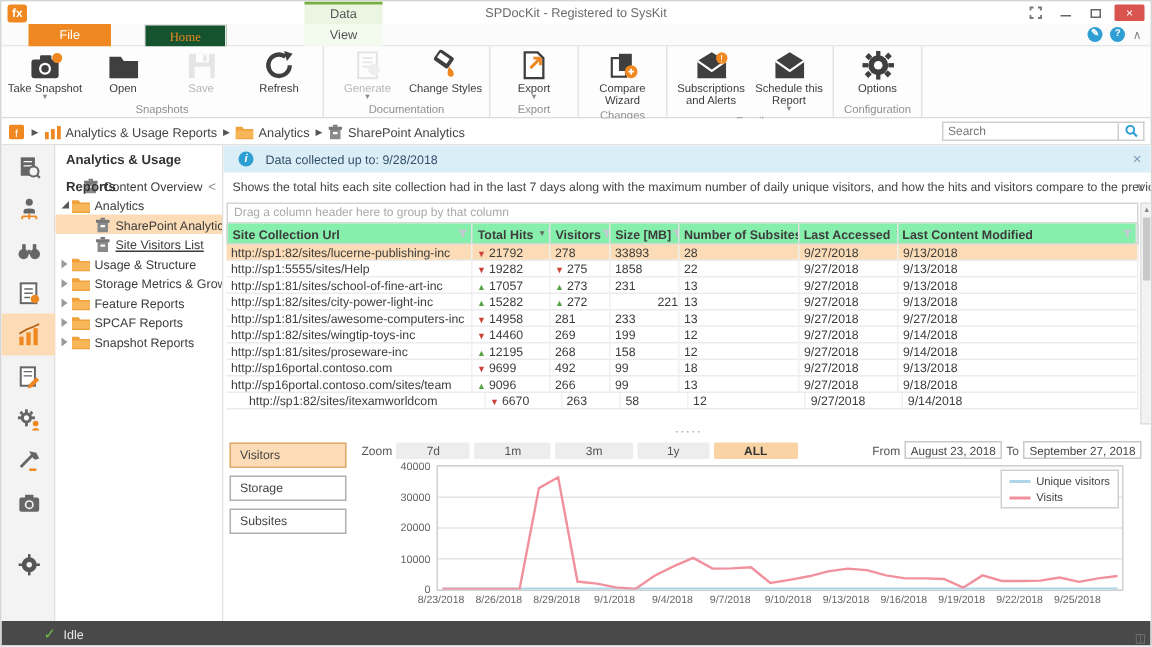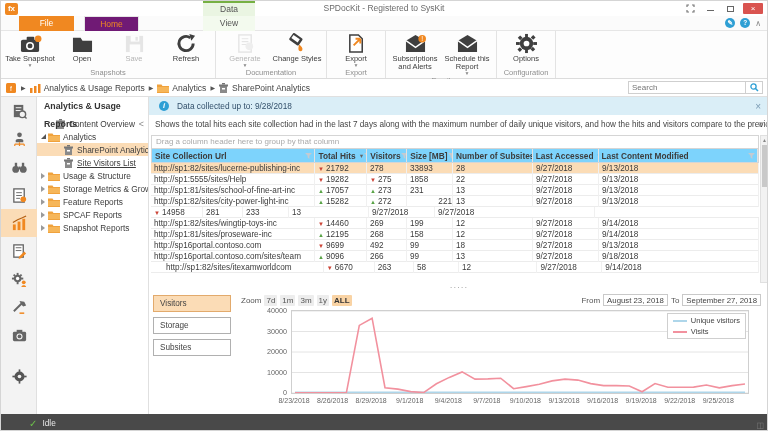--- a/index.html
+++ b/index.html
@@ -14,21 +14,21 @@
   .win-controls { position:absolute; right:4px; top:2px; display:flex; gap:5px; align-items:center; }
   .wc { width:15px; height:11px; display:flex; align-items:center; justify-content:center; color:#666; font-size:8px; }
   .wc.close { background:#d9534f; color:#fff; border-radius:1px; width:20px; }
   .wc .minus { width:7px; height:1.5px; background:#666; margin-top:4px; }
   .wc .maxbox { width:7px; height:6px; border:1.5px solid #666; }
 
   
   .tabrow { position:absolute; left:0; top:15px; width:100%; height:15px; background:#fbfbfb; border-bottom:1px solid #e6e6e6; }
   .tab { position:absolute; top:0; height:15px; line-height:15px; text-align:center; font-size:8.5px; }
   .tab-file { left:18px; width:55px; background:#f08821; color:#fff; }
-  .tab-home { left:83px; width:55px; color:#f08821; background:#701a75; border:1px solid #e6e6e6; border-bottom:none; }
+  .tab-home { left:95px; width:55px; color:#f08821; background:#14532d; border:1px solid #e6e6e6; border-bottom:none;font-family:Liberation Serif, serif; }
   .tab-view { left:202px; width:52px; color:#555; background:#f3faee; }
   .tabrow-right { position:absolute; right:6px; top:2px; display:flex; gap:5px; align-items:center; }
   .blue-circ { width:10px; height:10px; border-radius:50%; background:#2e9fd4; color:#fff; font-size:6.5px; font-weight:bold; text-align:center; line-height:10px; }
   .ribbon-collapse { color:#888; font-size:8px; }
 
   
   .ribbon { position:absolute; left:0; top:30px; width:100%; height:48px; background:#fdfdfd; border-bottom:1px solid #dcdcdc; display:flex; }
   .rgroup { display:flex; flex-direction:column; border-right:1px solid #e3e3e3; padding:1px 3px 0 3px; }
   .rgroup-buttons { display:flex; flex:1; align-items:flex-start; }
   .rbtn { width:52px; display:flex; flex-direction:column; align-items:center; padding-top:1px; cursor:default; }
@@ -67,41 +67,41 @@
   .content { position:absolute; left:148px; top:0; width:620px; height:100%; background:#fff; }
   .infobar { position:absolute; left:0; top:0; width:100%; height:18px; background:#daeef7; display:flex; align-items:center; padding-left:10px; }
   .info-i { width:10px; height:10px; border-radius:50%; background:#2e9fd4; color:#fff; font-size:7.5px; font-style:italic; font-weight:bold; text-align:center; line-height:10px; margin-right:8px; }
   .infobar .txt { font-size:8.3px; color:#33506b; }
   .infobar .close { position:absolute; right:8px; color:#7b9cb5; font-size:10px; cursor:default; }
   .desc { position:absolute; left:0; top:18px; width:100%; height:18px; display:flex; align-items:center; padding:0 18px 0 6px; font-size:8.2px; color:#444; white-space:nowrap; overflow:hidden; }
   .desc .chev { position:absolute; right:6px; color:#888; font-size:8px; }
 
   .grid { position:absolute; left:2px; top:38px; width:608px; }
   .grouphint { height:14px; border:1px solid #d5d5d5; line-height:12px; padding-left:4px; color:#a9a9a9; font-size:8px; background:#fff; }
-  .ghead { display:flex; height:14px; border:1px solid #d5d5d5; border-top:none; background:#7dd3fc; font-weight:bold; font-size:8.3px; }
+  .ghead { display:flex; height:14px; border:1px solid #d5d5d5; border-top:none; background:#86efac; font-weight:bold; font-size:8.3px; }
   .gh { display:flex; align-items:center; padding-left:3px; border-right:1px solid #e2e2e2; overflow:hidden; white-space:nowrap; }
   .gh .sort { color:#666; font-size:5.5px; margin-left:3px; }
   .gh .funnel { margin-left:auto; margin-right:2px; flex:none; display:flex; }
   .grow { display:flex; height:11px; border-bottom:1px solid #ececec; font-size:8.2px; align-items:center; }
   .grow.sel { background:#fbdcb6; }
   .gc { padding-left:3px; height:11px; line-height:11px; border-right:1px solid #f0f0f0; overflow:hidden; white-space:nowrap; }
   .trend-down { color:#cc4437; font-size:6px; margin-right:2px; }
   .trend-up { color:#58a345; font-size:6px; margin-right:2px; }
   .vscroll { position:absolute; right:0; top:38px; width:9px; height:148px; background:#f2f2f2; border:1px solid #e0e0e0; }
   .vscroll .up { text-align:center; color:#888; font-size:5px; line-height:8px; }
   .vscroll .thumb { margin:1px auto; width:5px; height:42px; background:#c9c9c9; }
 
   .splitter { position:absolute; left:0; top:188px; width:100%; height:8px; text-align:center; color:#999; font-size:8px; line-height:6px; letter-spacing:1px; }
 
   
   .chartpanel { position:absolute; left:0; top:196px; width:620px; height:121px; }
   .series-btn { position:absolute; left:4px; width:78px; height:17px; border:1px solid #b0b0b0; background:#fff; font-size:8.2px; line-height:15px; padding-left:6px; color:#444; }
   .series-btn.sel { background:#fbdcb6; border-color:#e2aa6c; }
   .zoomrow { position:absolute; left:92px; top:1px; height:12px; display:flex; align-items:center; gap:3px; font-size:8px; color:#555; }
-  .zbtn { padding:0 2px; height:11px; line-height:11px; background:#ededed; color:#555; border-radius:1px; }
+  .zbtn { padding:0 20px; height:11px; line-height:11px; background:#ededed; color:#555; border-radius:1px; }
   .zbtn.sel { background:#f9d3a4; font-weight:bold; color:#333; }
   .rangerow { position:absolute; right:8px; top:1px; height:12px; display:flex; align-items:center; gap:3px; font-size:8px; color:#555; }
   .dateinput { border:1px solid #c9c9c9; height:12px; line-height:11px; padding:0 3px; font-size:7.8px; color:#444; background:#fff; }
   .plotwrap { position:absolute; left:142px; top:17px; width:458px; height:84px; border:1px solid #cfcfcf; }
   .ylab { position:absolute; width:32px; text-align:right; font-size:7.2px; color:#666; left:106px; }
   .xlab { position:absolute; width:50px; text-align:center; font-size:7px; color:#666; top:104px; }
   .legend { position:absolute; right:2px; top:2px; border:1px solid #cfcfcf; background:#fff; padding:2px 5px; display:flex; flex-direction:column; gap:2px; }
   .litem { display:flex; align-items:center; gap:4px; font-size:7.5px; color:#444; }
   .lswatch { width:14px; height:2px; }
 
@@ -227,20 +227,36 @@
             <svg width="23" height="21" viewBox="0 0 24 22">
               <path d="M5 2h9l4 4v14H5z" fill="#fff" stroke="#3f3f3f" stroke-width="1.6"></path>
               <path d="M9 13l7-7M16 6h-5M16 6v5" stroke="#f08821" stroke-width="2" fill="none"></path>
             </svg>
           </span>
           <div class="rbtn-label">Export</div>
           <div class="drop">▼</div>
         </div>
       </div>
       <div class="rgroup-label">Export</div>
+    </div>
+    <div class="rgroup">
+      <div class="rgroup-buttons">
+        <div class="rbtn">
+          <span>
+            <svg width="23" height="21" viewBox="0 0 24 22">
+              <rect x="4" y="6" width="10" height="13" fill="#fff" stroke="#3f3f3f" stroke-width="1.5"></rect>
+              <rect x="9" y="3" width="9" height="12" fill="#3f3f3f"></rect>
+              <circle cx="17.5" cy="15.5" r="4.5" fill="#f08821"></circle>
+              <path d="M15.5 15.5h4M17.5 13.5v4" stroke="#fff" stroke-width="1.2"></path>
+            </svg>
+          </span>
+          <div class="rbtn-label">Compare Wizard</div>
+        </div>
+      </div>
+      <div class="rgroup-label">Changes</div>
     </div>
     <div class="rgroup">
       <div class="rgroup-buttons">
         <div class="rbtn">
           <span>
             <svg width="23" height="21" viewBox="0 0 24 22">
               <path d="M2 8l10-6 10 6v12H2z" fill="#3f3f3f"></path>
               <path d="M2 8l10 7 10-7" stroke="#fff" stroke-width="1.5" fill="none"></path>
               <circle cx="19" cy="6" r="4" fill="#f08821"></circle>
               <text x="19" y="8.5" font-size="7" fill="#fff" text-anchor="middle">!</text>
@@ -634,20 +650,21 @@
           <div class="grow">
             <div class="gc" style="width: 164px;">http://sp1:82/sites/city-power-light-inc</div>
             <div class="gc" style="width: 52px;"><span class="trend-up">▲</span>15282</div>
             <div class="gc" style="width: 40px;"><span class="trend-up">▲</span>272</div>
             <div class="gc" style="width: 46px; text-align: right;">221</div>
             <div class="gc" style="width: 80px;">13</div>
             <div class="gc" style="width: 66px;">9/27/2018</div>
             <div class="gc" style="width: 160px;">9/13/2018</div>
           </div>
           <div class="grow">
+            <div class="gc" style="width: 164px;">http://sp1:81/sites/awesome-computers-inc</div>
             <div class="gc" style="width: 52px;"><span class="trend-down">▼</span>14958</div>
             <div class="gc" style="width: 40px;">281</div>
             <div class="gc" style="width: 46px;">233</div>
             <div class="gc" style="width: 80px;">13</div>
             <div class="gc" style="width: 66px;">9/27/2018</div>
             <div class="gc" style="width: 160px;">9/27/2018</div>
           </div>
           <div class="grow">
             <div class="gc" style="width: 164px;">http://sp1:82/sites/wingtip-toys-inc</div>
             <div class="gc" style="width: 52px;"><span class="trend-down">▼</span>14460</div>

